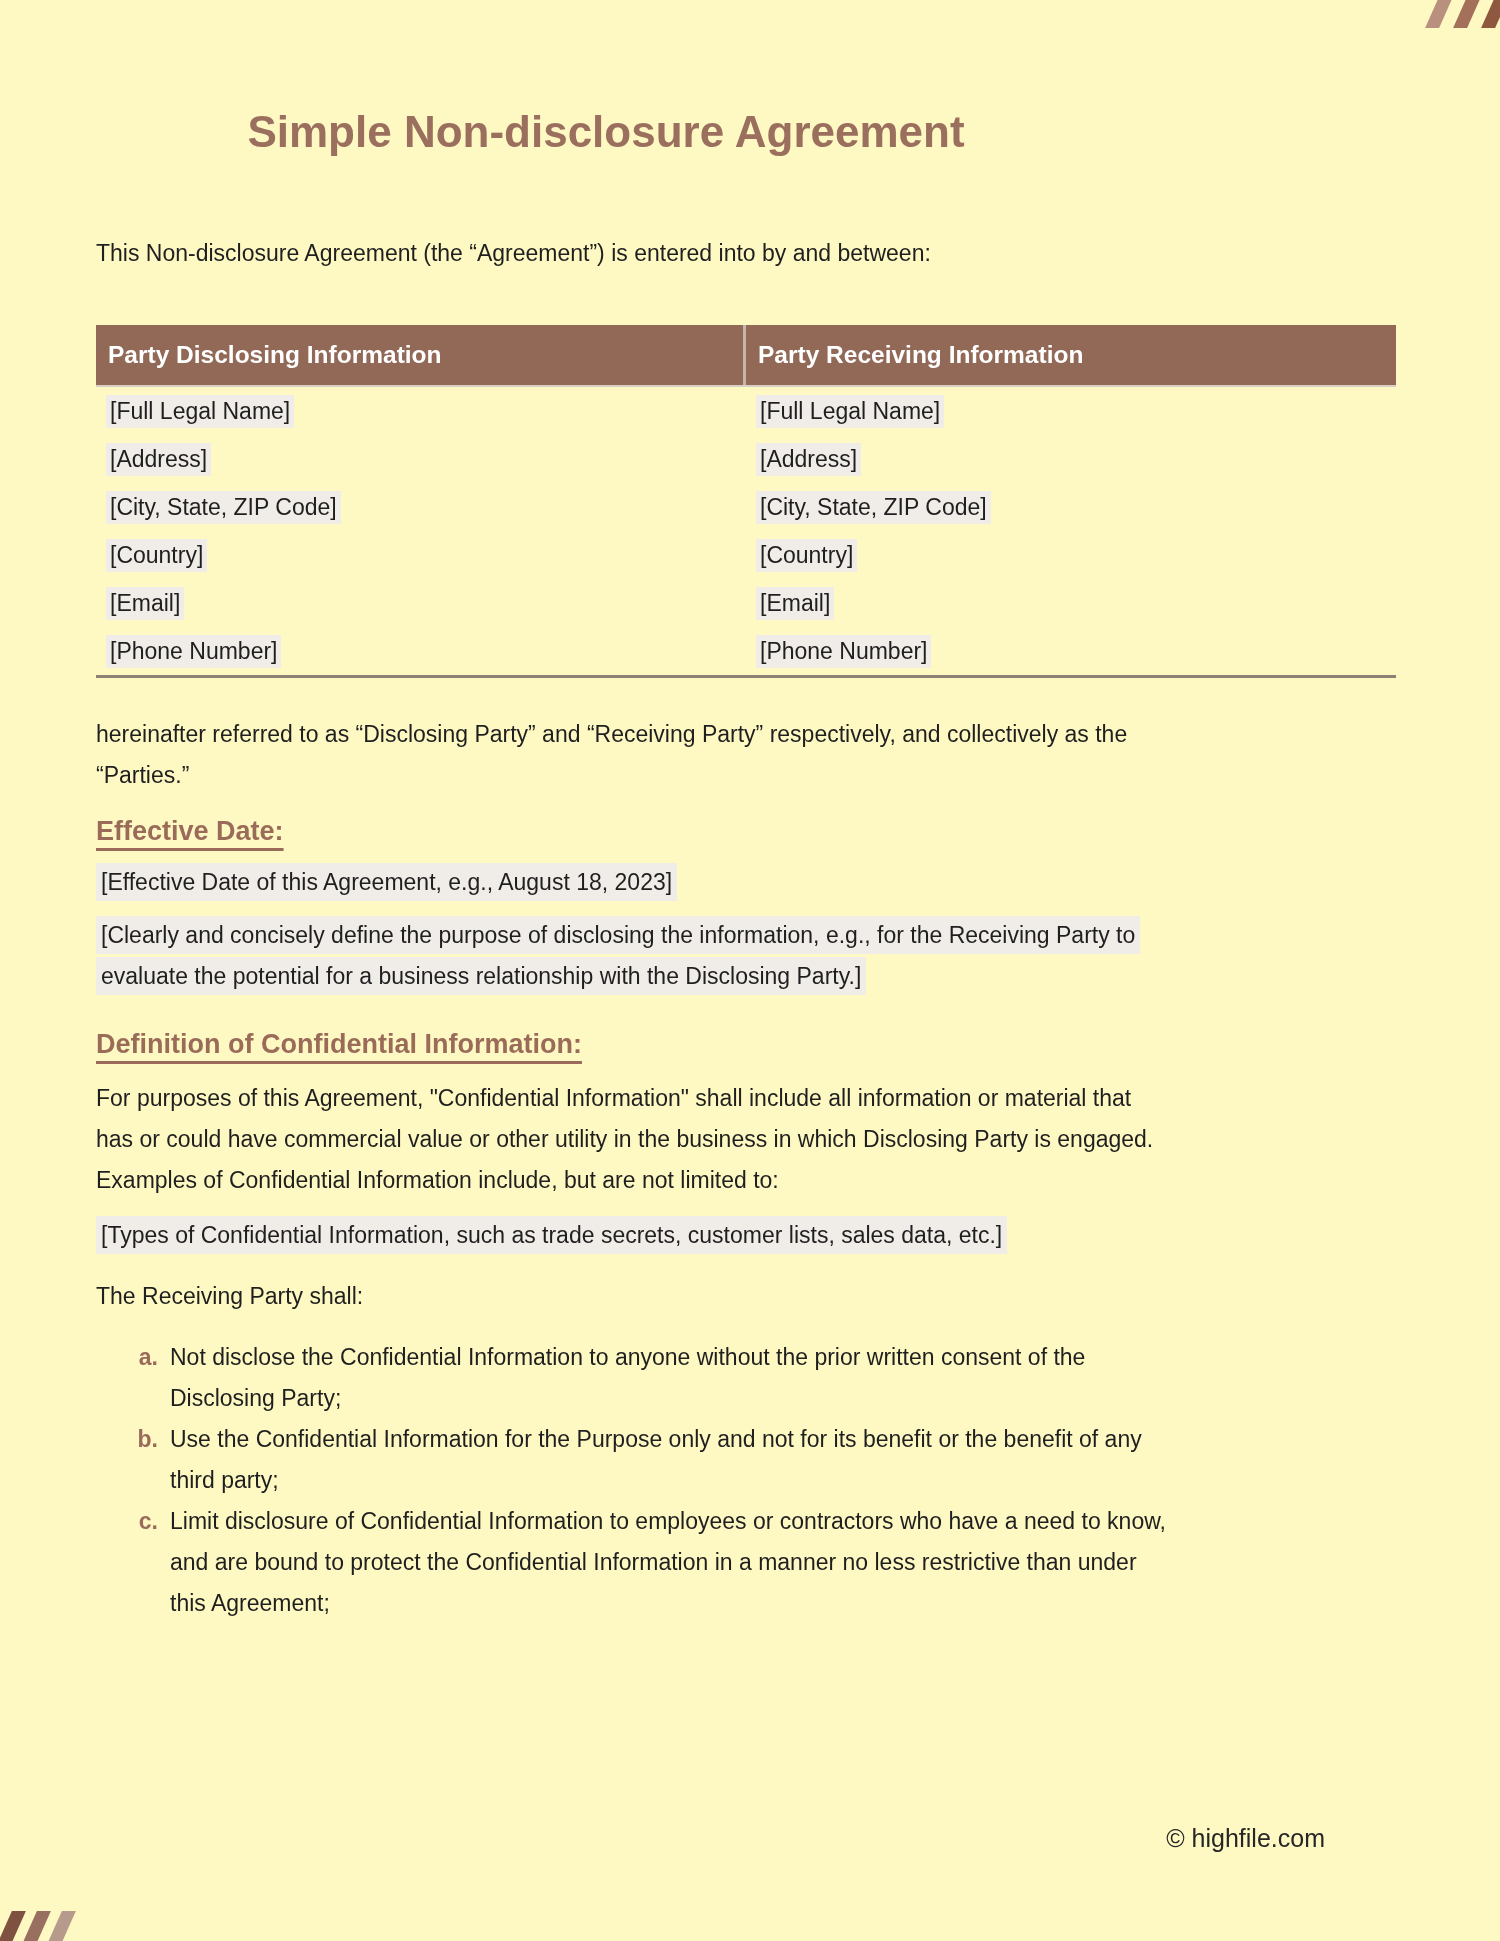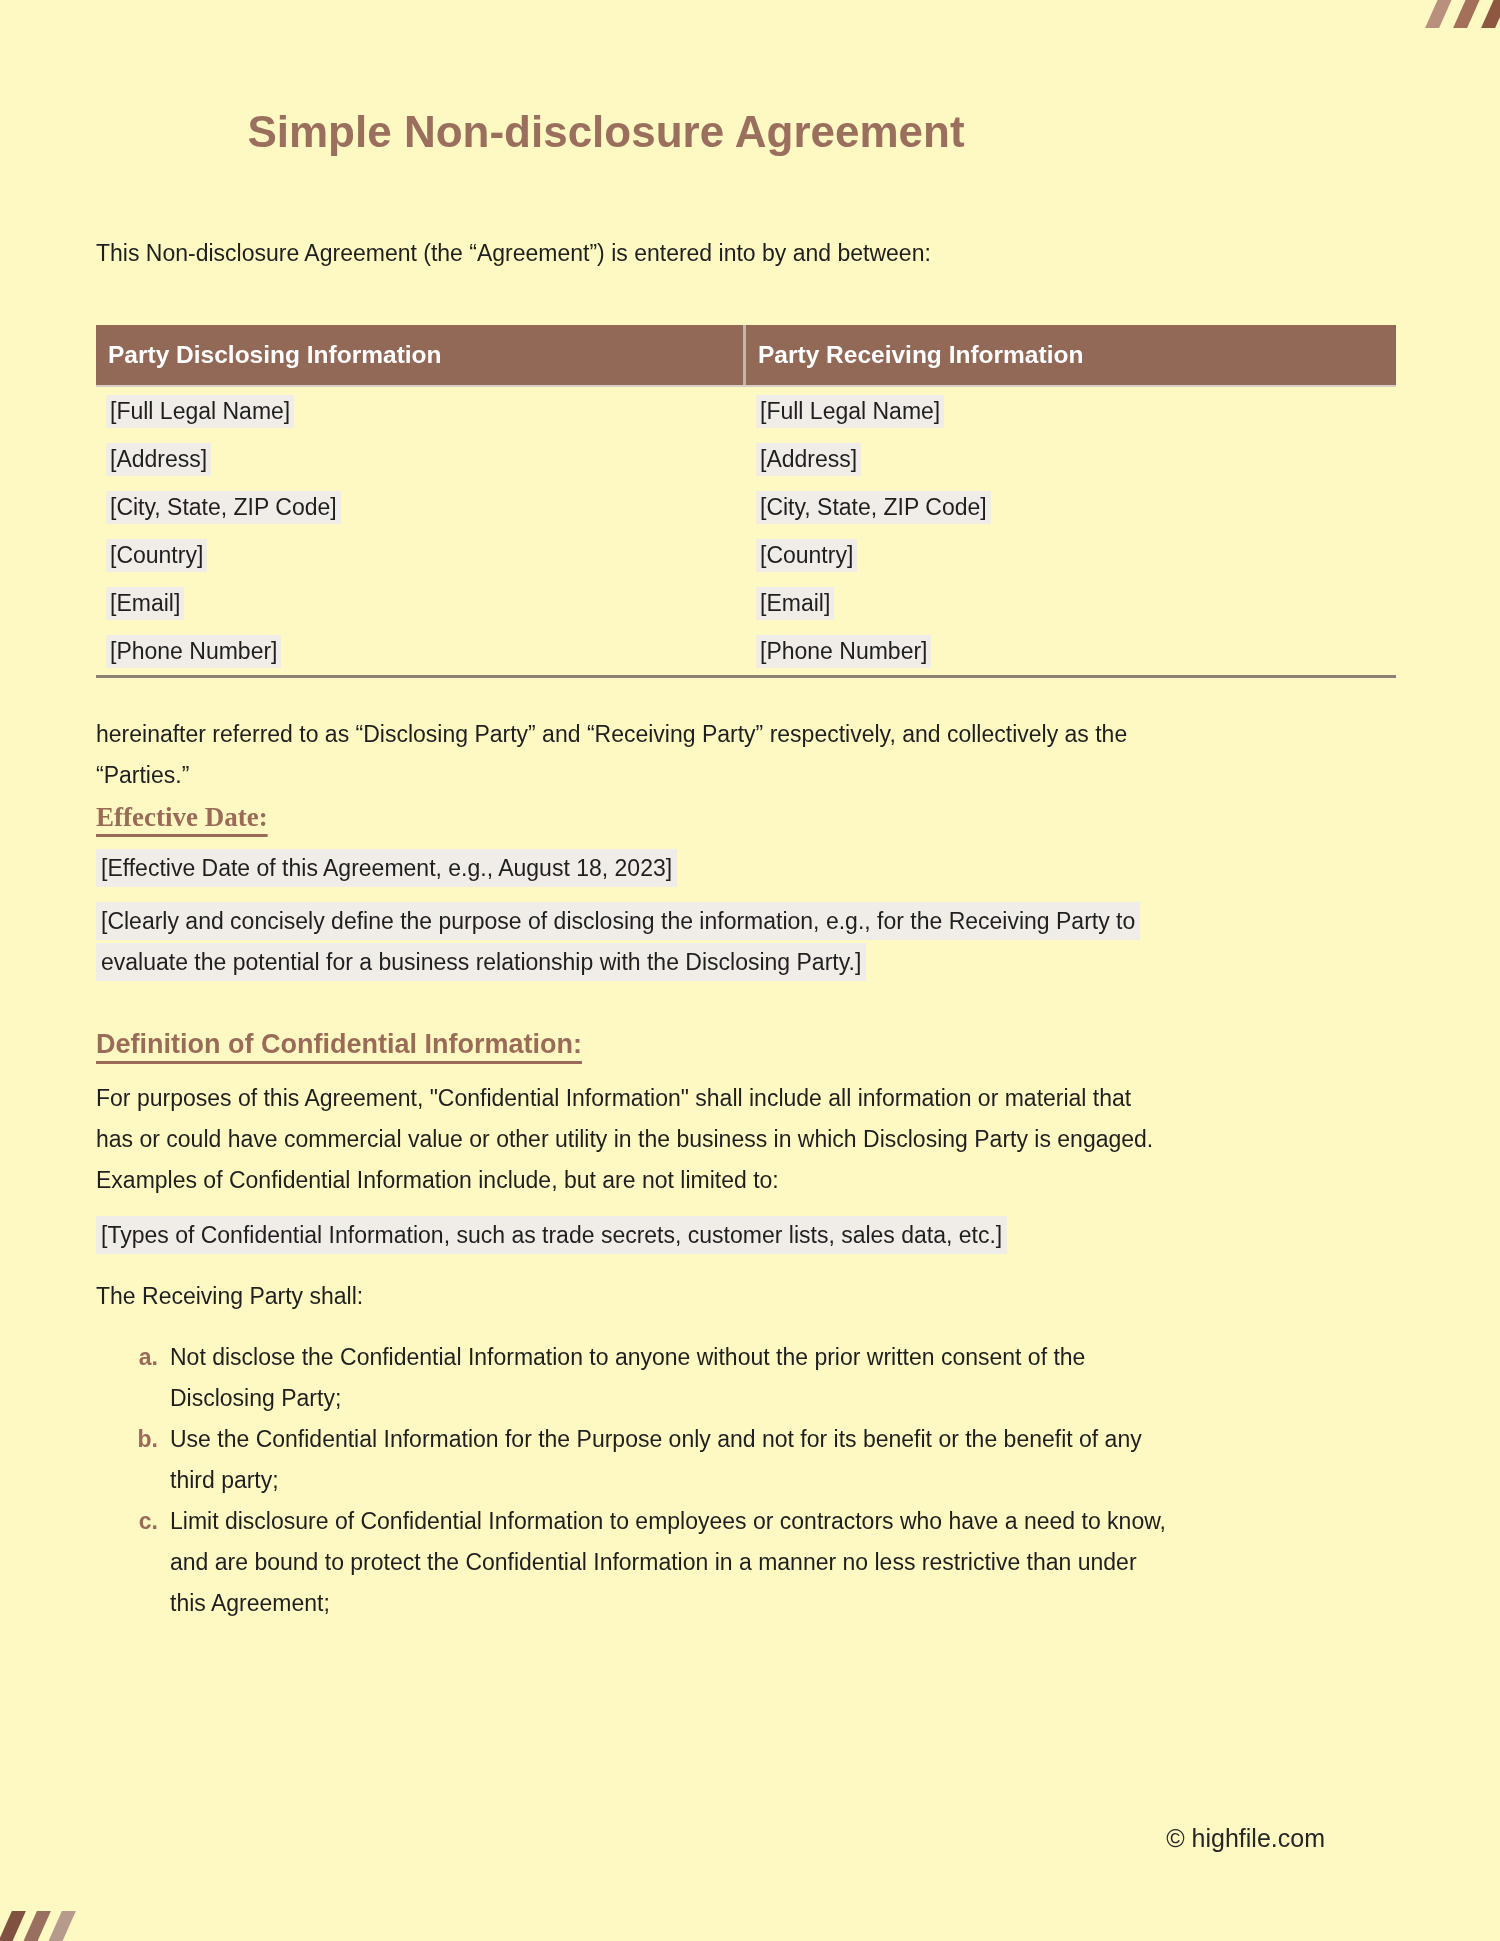--- a/index.html
+++ b/index.html
@@ -41,23 +41,23 @@
     margin: 0;
     font-size: 27px;
     line-height: 34px;
     font-weight: bold;
     color: #9a6b59;
     text-decoration: underline;
     text-decoration-thickness: 3px;
     text-underline-offset: 8px;
     text-decoration-color: #9a6b59;
   }
-  h2.mt-eff   { margin-top: 4px; font-family: Liberation Serif, serif; }
+  h2.mt-eff   { margin-top: 18px; }
   h2.mt-purp  { margin-top: 32px; }
-  h2.mt-def   { margin-top: 44px; }
+  h2.mt-def   { margin-top: 30px; }
   h2.mt-obl   { margin-top: 28px; }
   p.ph-purp   { margin-top: 12px; }
   p.def-body  { margin-top: 17px; }
   p.ph-types  { margin-top: 14px; white-space: nowrap; max-width: none; }
   p.ph-eff    { margin-top: 14px; white-space: nowrap; max-width: none; }
   p.lead      { margin-top: 20px; }
 
   
   .hl {
     background: #f0ece8;

